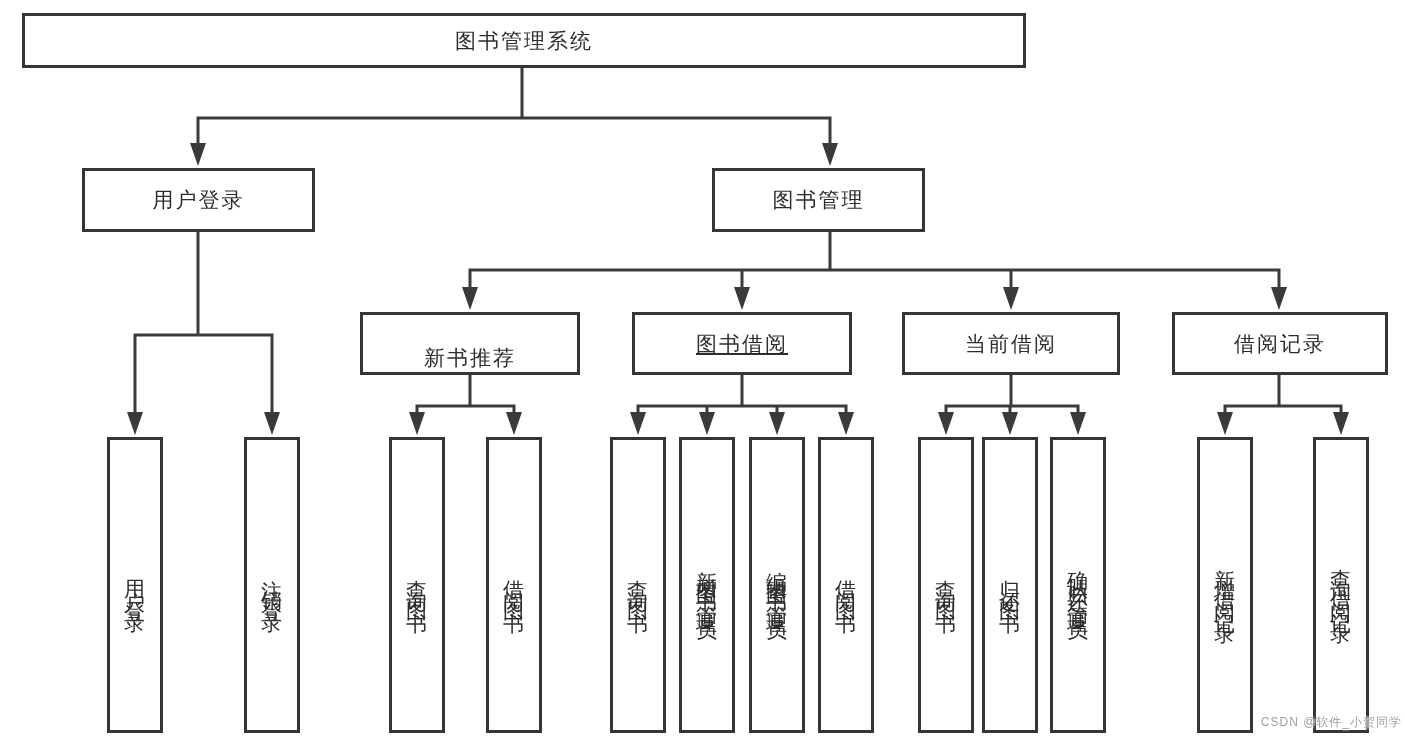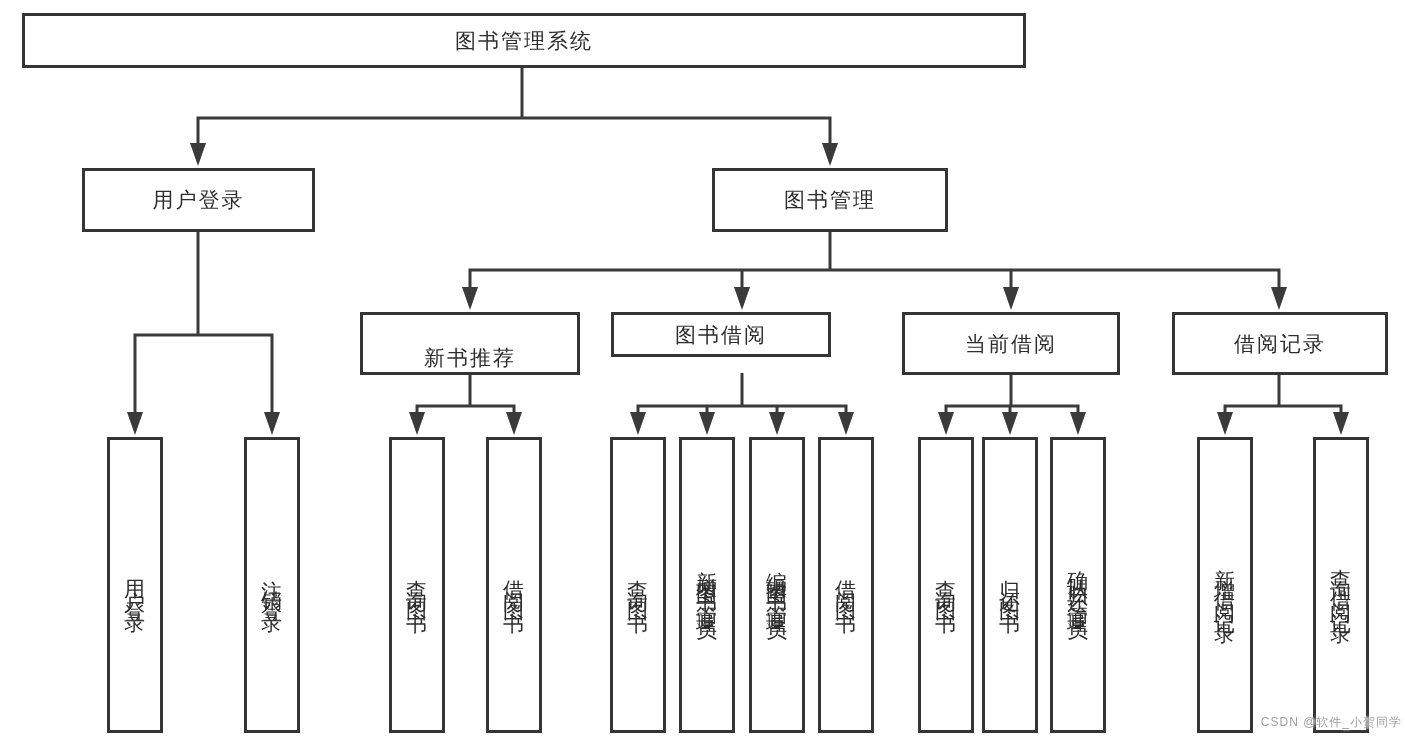--- a/index.html
+++ b/index.html
@@ -104,28 +104,28 @@
     </g>
   </svg>
 
   <div class="box root" style="left:22px; top:13px; width:1004px; height:55px;">
     <span>图书管理系统</span>
   </div>
 
   <div class="box" style="left:82px; top:168px; width:233px; height:64px;">
     <span>用户登录</span>
   </div>
-  <div class="box" style="left:712px; top:168px; width:236px; height:64px;">
+  <div class="box" style="left:712px; top:168px; width:213px; height:64px;">
     <span>图书管理</span>
   </div>
 
   <div class="box" style="left:360px; top:312px; width:220px; height:63px;align-items:flex-end;">
     <span>新书推荐</span>
   </div>
-  <div class="box" style="left:611px; top:312px; width:220px; height:45px;">
+  <div class="box" style="left:632px; top:312px; width:220px; height:63px;text-decoration:underline;">
     <span>图书借阅</span>
   </div>
   <div class="box" style="left:1172px; top:312px; width:216px; height:63px;">
     <span>借阅记录</span>
   </div>
   <div class="box" style="left:902px; top:312px; width:218px; height:63px;">
     <span>当前借阅</span>
   </div>
 
   <div class="box leaf" style="left:107px; top:437px; width:56px; height:296px;">

